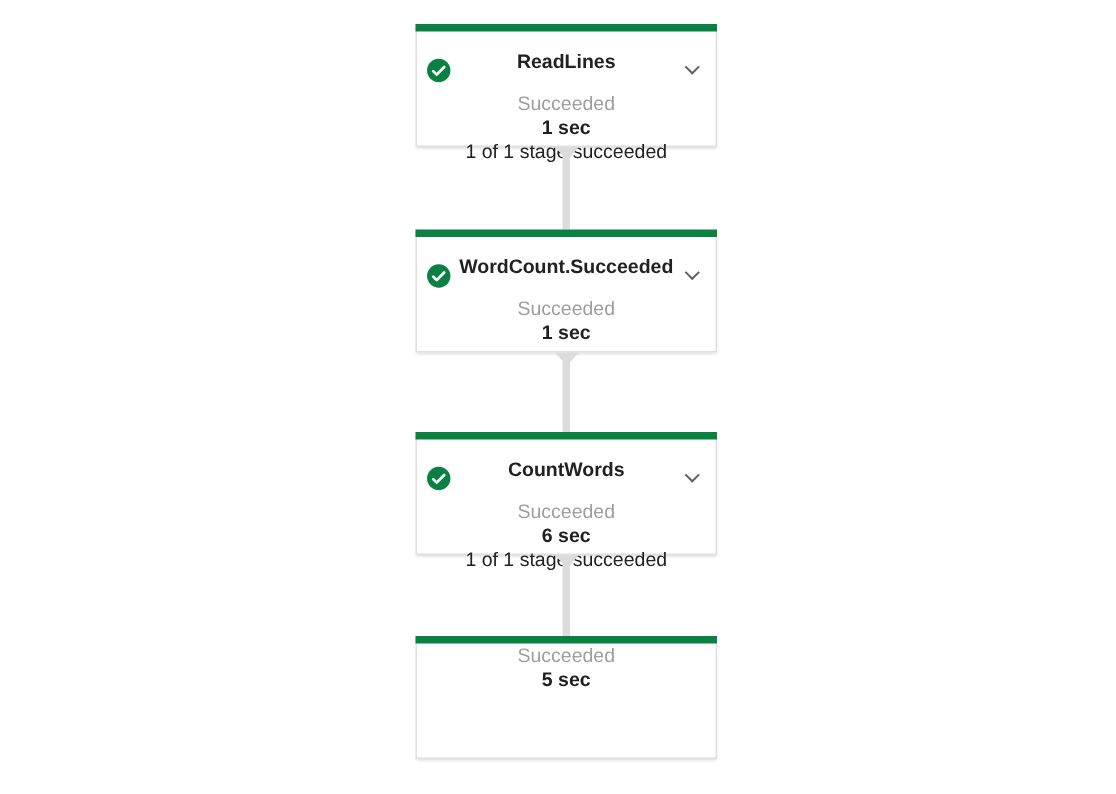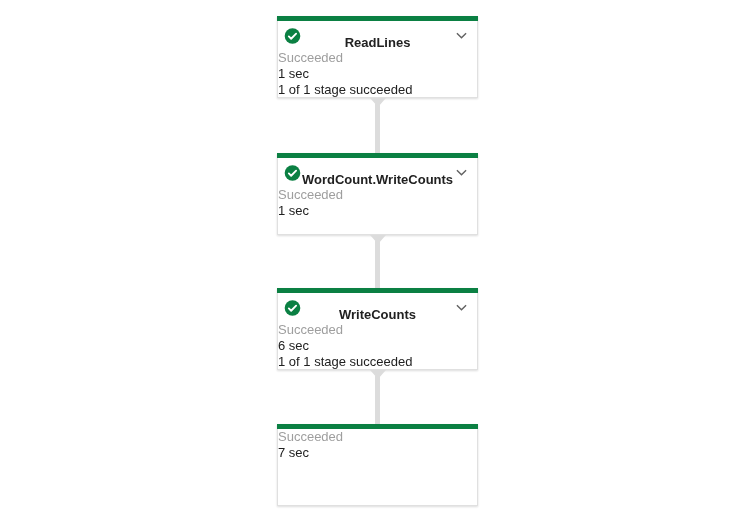--- a/index.html
+++ b/index.html
@@ -33,23 +33,23 @@
     box-shadow: 0 1px 2px rgba(0,0,0,0.14);
   }
   .node .bar {
     height: 5px;
     margin: 0 -1px;
     background: var(--success-green);
   }
   .node .header {
     position: relative;
     height: 28px;
-    margin-top: 1px;
+    margin-top: 12px;
     display: flex;
-    align-items: flex-end;
+    align-items: flex-start;
     justify-content: center;
   }
   .check-icon {
     position: absolute;
     left: 6px; top: 50%;
     transform: translateY(-50%);
     width: 17px; height: 17px;
     display: inline-flex;
   }
   .chevron {
@@ -67,25 +67,25 @@
     white-space: nowrap;
     padding: 0 20px;
     overflow: hidden;
     text-overflow: ellipsis;
     max-width: 100%;
   }
   .line-text {
     font-size: 13px;
     line-height: 16px;
     height: 16px;
-    text-align: left;
+    text-align: center;
     white-space: nowrap;
   }
   .status   { color: var(--status-text); }
-  .duration { color: var(--body-text); }
+  .duration { color: var(--body-text); font-weight: bold; }
   .stages   { color: var(--body-text); }
 
   .connector { position: absolute; left: 369px; width: 17px; }
   .connector .edge-arrow {
     width: 0; height: 0; margin: 0 auto;
     border-left: 8.5px solid transparent;
     border-right: 8.5px solid transparent;
     border-top: 9px solid var(--connector-gray);
   }
   .connector .edge-line {
@@ -128,21 +128,21 @@
 
   <div class="node" style="top:153px">
     <div class="bar"></div>
     <div class="header">
       <span class="check-icon">
         <svg viewBox="0 0 24 24" width="17" height="17">
             <circle cx="12" cy="12" r="11" fill="var(--success-green)"></circle>
             <path d="M6.8 12.6l3.3 3.3 7-7.2" fill="none" stroke="#ffffff" stroke-width="2.6" stroke-linecap="round" stroke-linejoin="round"></path>
           </svg>
       </span>
-      <span class="title">WordCount.WriteCounts</span>
+      <span class="title">WordCount.Succeeded</span>
       <span class="chevron">
         <svg viewBox="0 0 12 8" width="11" height="8">
             <path d="M1 1l5 5 5-5" fill="none" stroke="var(--chevron-gray)" stroke-width="1.5"></path>
           </svg>
       </span>
     </div>
     <div class="line-text status">Succeeded</div>
     <div class="line-text duration">1 sec</div>
   </div>
 
@@ -153,36 +153,36 @@
 
   <div class="node" style="top:288px">
     <div class="bar"></div>
     <div class="header">
       <span class="check-icon">
         <svg viewBox="0 0 24 24" width="17" height="17">
             <circle cx="12" cy="12" r="11" fill="var(--success-green)"></circle>
             <path d="M6.8 12.6l3.3 3.3 7-7.2" fill="none" stroke="#ffffff" stroke-width="2.6" stroke-linecap="round" stroke-linejoin="round"></path>
           </svg>
       </span>
-      <span class="title">WriteCounts</span>
+      <span class="title">CountWords</span>
       <span class="chevron">
         <svg viewBox="0 0 12 8" width="11" height="8">
             <path d="M1 1l5 5 5-5" fill="none" stroke="var(--chevron-gray)" stroke-width="1.5"></path>
           </svg>
       </span>
     </div>
     <div class="line-text status">Succeeded</div>
     <div class="line-text duration">6 sec</div>
     <div class="line-text stages">1 of 1 stage succeeded</div>
   </div>
 
   <div class="connector" style="top:370px;height:54px">
     <div class="edge-arrow"></div>
     <div class="edge-line"></div>
   </div>
 
   <div class="node" style="top:424px">
     <div class="bar"></div>
     <div class="line-text status">Succeeded</div>
-    <div class="line-text duration">7 sec</div>
+    <div class="line-text duration">5 sec</div>
   </div>
 
 </div>
 
 </body></html>

